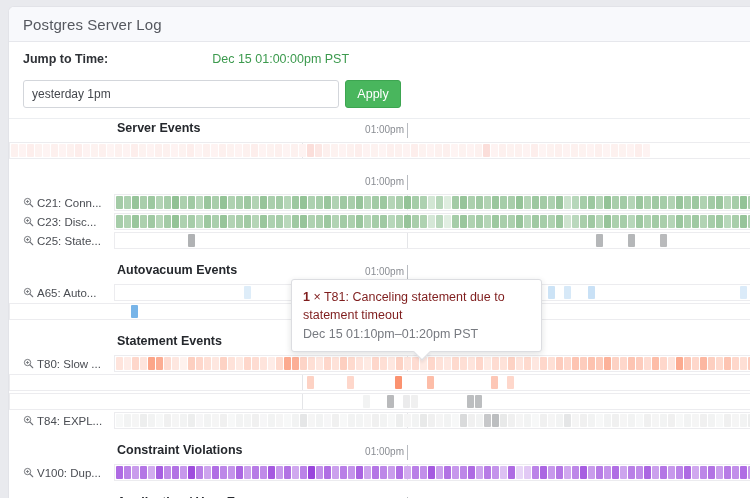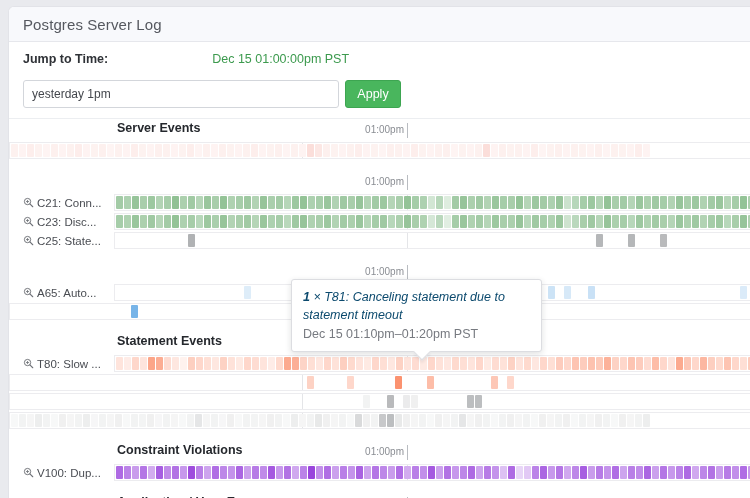--- a/index.html
+++ b/index.html
@@ -134,21 +134,21 @@
     position: absolute;
     left: 282px; top: 272px;
     width: 251px;
     background: #ffffff;
     border: 1px solid #dcdde1;
     border-radius: 3px;
     box-shadow: 0 2px 6px rgba(30,32,38,.14);
     padding: 9px 11px 10px 11px;
     z-index: 40;
   }
-  .tt-l1 { font-size: 12.5px; color: #0c4a6e; line-height: 1.42; font-style: italic; }
+  .tt-l1 { font-size: 12.5px; color: #7f1d1d; line-height: 1.42; }
   .tt-l1 b { font-weight: bold; }
   .tt-l2 { font-size: 12.5px; color: #777a80; margin-top: 2px; }
   .tt-arrow, .tt-arrow-b {
     position: absolute; left: 124px; bottom: -7px;
     width: 12px; height: 12px;
     background: #fff;
     border-right: 1px solid #dcdde1;
     border-bottom: 1px solid #dcdde1;
     transform: rotate(45deg);
     box-shadow: 2px 2px 3px rgba(30,32,38,.07);
@@ -476,20 +476,21 @@
             <div class="cell" style="left: 73px; width: 7px; background: rgb(176, 178, 180);"></div>
             <div class="cell" style="left: 481px; width: 7px; background: rgb(181, 183, 185);"></div>
             <div class="cell" style="left: 513px; width: 7px; background: rgb(181, 183, 185);"></div>
             <div class="cell" style="left: 545px; width: 7px; background: rgb(185, 186, 188);"></div>
           </div>
         </div>
         <div class="spacer"></div>
       </div>
       <div class="group">
         <div class="group-head">
+          <div class="group-title">Autovacuum Events</div>
           <div class="tick-label" style="left:293px">01:00pm</div>
           <div class="tick-line" style="left:293px"></div>
         </div>
         <div class="row">
           <div class="row-label">
             <svg class="zoom-icon" viewBox="0 0 16 16">
               <circle cx="6.6" cy="6.6" r="4.6" fill="none" stroke="#6f7278" stroke-width="1.4"></circle>
               <line x1="10" y1="10" x2="14.2" y2="14.2" stroke="#6f7278" stroke-width="1.6" stroke-linecap="round"></line>
               <line x1="4.3" y1="6.6" x2="8.9" y2="6.6" stroke="#6f7278" stroke-width="1.2"></line>
               <line x1="6.6" y1="4.3" x2="6.6" y2="8.9" stroke="#6f7278" stroke-width="1.2"></line>
@@ -633,20 +634,29 @@
             <div class="vline" style="left: 292px;"></div>
             <div class="cell" style="left: 353px; width: 7px; background: rgb(242, 243, 243);"></div>
             <div class="cell" style="left: 377px; width: 7px; background: rgb(185, 186, 188);"></div>
             <div class="cell" style="left: 393px; width: 7px; background: rgb(235, 235, 236);"></div>
             <div class="cell" style="left: 401px; width: 7px; background: rgb(240, 240, 240);"></div>
             <div class="cell" style="left: 457px; width: 7px; background: rgb(188, 190, 192);"></div>
             <div class="cell" style="left: 465px; width: 7px; background: rgb(188, 190, 192);"></div>
           </div>
         </div>
         <div class="row">
+          <div class="row-label">
+            <svg class="zoom-icon" viewBox="0 0 16 16">
+              <circle cx="6.6" cy="6.6" r="4.6" fill="none" stroke="#6f7278" stroke-width="1.4"></circle>
+              <line x1="10" y1="10" x2="14.2" y2="14.2" stroke="#6f7278" stroke-width="1.6" stroke-linecap="round"></line>
+              <line x1="4.3" y1="6.6" x2="8.9" y2="6.6" stroke="#6f7278" stroke-width="1.2"></line>
+              <line x1="6.6" y1="4.3" x2="6.6" y2="8.9" stroke="#6f7278" stroke-width="1.2"></line>
+            </svg>
+            <span>T84: EXPL...</span>
+          </div>
           <div class="track">
             <div class="vline" style="left: 292px;"></div>
             <div class="cell" style="left: 1px; width: 7px; background: rgb(247, 248, 248);"></div>
             <div class="cell" style="left: 9px; width: 7px; background: rgb(242, 243, 243);"></div>
             <div class="cell" style="left: 17px; width: 7px; background: rgb(245, 245, 245);"></div>
             <div class="cell" style="left: 25px; width: 7px; background: rgb(237, 238, 238);"></div>
             <div class="cell" style="left: 33px; width: 7px; background: rgb(242, 243, 243);"></div>
             <div class="cell" style="left: 41px; width: 7px; background: rgb(247, 248, 248);"></div>
             <div class="cell" style="left: 49px; width: 7px; background: rgb(240, 240, 240);"></div>
             <div class="cell" style="left: 57px; width: 7px; background: rgb(245, 245, 245);"></div>

